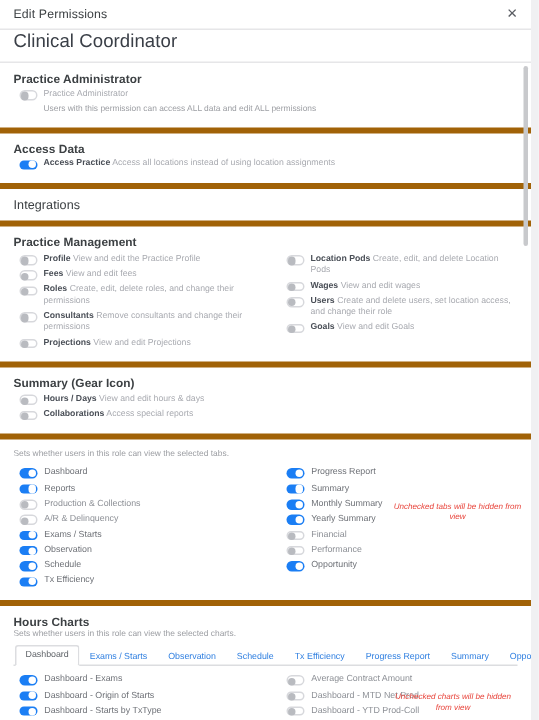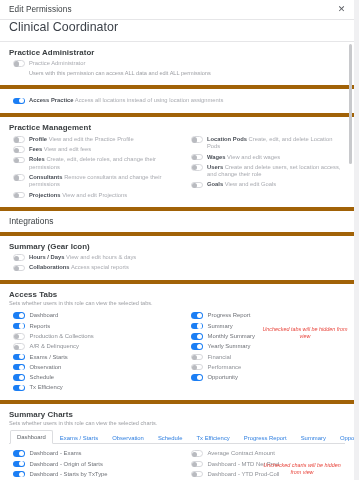--- a/index.html
+++ b/index.html
@@ -239,24 +239,29 @@
     <div class="section">
       <div class="section-head">Practice Administrator</div>
       <div class="perm-row">
         <span class="tgl off"></span>
         <span class="perm-text">Practice Administrator</span>
       </div>
       <div class="section-sub" style="padding-left:20px;margin-top:0;">Users with this permission can access ALL data and edit ALL permissions</div>
     </div>
 
     <div class="section">
+      <div class="section-head">Access Data</div>
       <div class="perm-row">
         <span class="tgl on"></span>
         <span class="perm-text"><b>Access Practice</b> <span>Access all locations instead of using location assignments</span></span>
       </div>
+    </div>
+
+    <div class="section" style="padding-top:5px;padding-bottom:5px;">
+      <div class="section-head plain">Integrations</div>
     </div>
 
     <div class="section">
       <div class="section-head">Practice Management</div>
       <div class="cols">
         <div class="col">
           <div class="perm-row">
             <span class="tgl off"></span>
             <span class="perm-text"><b>Profile</b> <span>View and edit the Practice Profile</span></span>
           </div>
@@ -289,40 +294,35 @@
           <div class="perm-row">
             <span class="tgl off"></span>
             <span class="perm-text"><b>Users</b> <span>Create and delete users, set location access, and change their role</span></span>
           </div>
           <div class="perm-row">
             <span class="tgl off"></span>
             <span class="perm-text"><b>Goals</b> <span>View and edit Goals</span></span>
           </div>
         </div>
       </div>
-    </div>
-
-    <div class="section" style="padding-top:5px;padding-bottom:5px;">
-      <div class="section-head plain">Integrations</div>
     </div>
 
     <div class="section">
       <div class="section-head">Summary (Gear Icon)</div>
       <div class="perm-row">
         <span class="tgl off"></span>
         <span class="perm-text"><b>Hours / Days</b> <span>View and edit hours &amp; days</span></span>
       </div>
       <div class="perm-row">
         <span class="tgl off"></span>
         <span class="perm-text"><b>Collaborations</b> <span>Access special reports</span></span>
       </div>
     </div>
 
     <div class="section rel">
-      <div class="section-head">Access Tabs</div>
       <div class="section-sub">Sets whether users in this role can view the selected tabs.</div>
       <div class="note tabs-note">Unchecked tabs will be hidden from view</div>
       <div class="cols">
         <div class="col">
           <div class="list-row">
               <span class="tgl on"></span>
               <span class="list-label">Dashboard</span>
             </div>
           <div class="list-row">
               <span class="tgl on"></span>
@@ -380,21 +380,21 @@
             </div>
           <div class="list-row">
               <span class="tgl on"></span>
               <span class="list-label">Opportunity</span>
             </div>
         </div>
       </div>
     </div>
 
     <div class="section no-border rel">
-      <div class="section-head">Summary Charts</div>
+      <div class="section-head">Hours Charts</div>
       <div class="section-sub">Sets whether users in this role can view the selected charts.</div>
 
       <div class="chart-tabs">
         <div class="chart-tab active">Dashboard</div>
         <div class="chart-tab">Exams / Starts</div>
         <div class="chart-tab">Observation</div>
         <div class="chart-tab">Schedule</div>
         <div class="chart-tab">Tx Efficiency</div>
         <div class="chart-tab">Progress Report</div>
         <div class="chart-tab">Summary</div>

